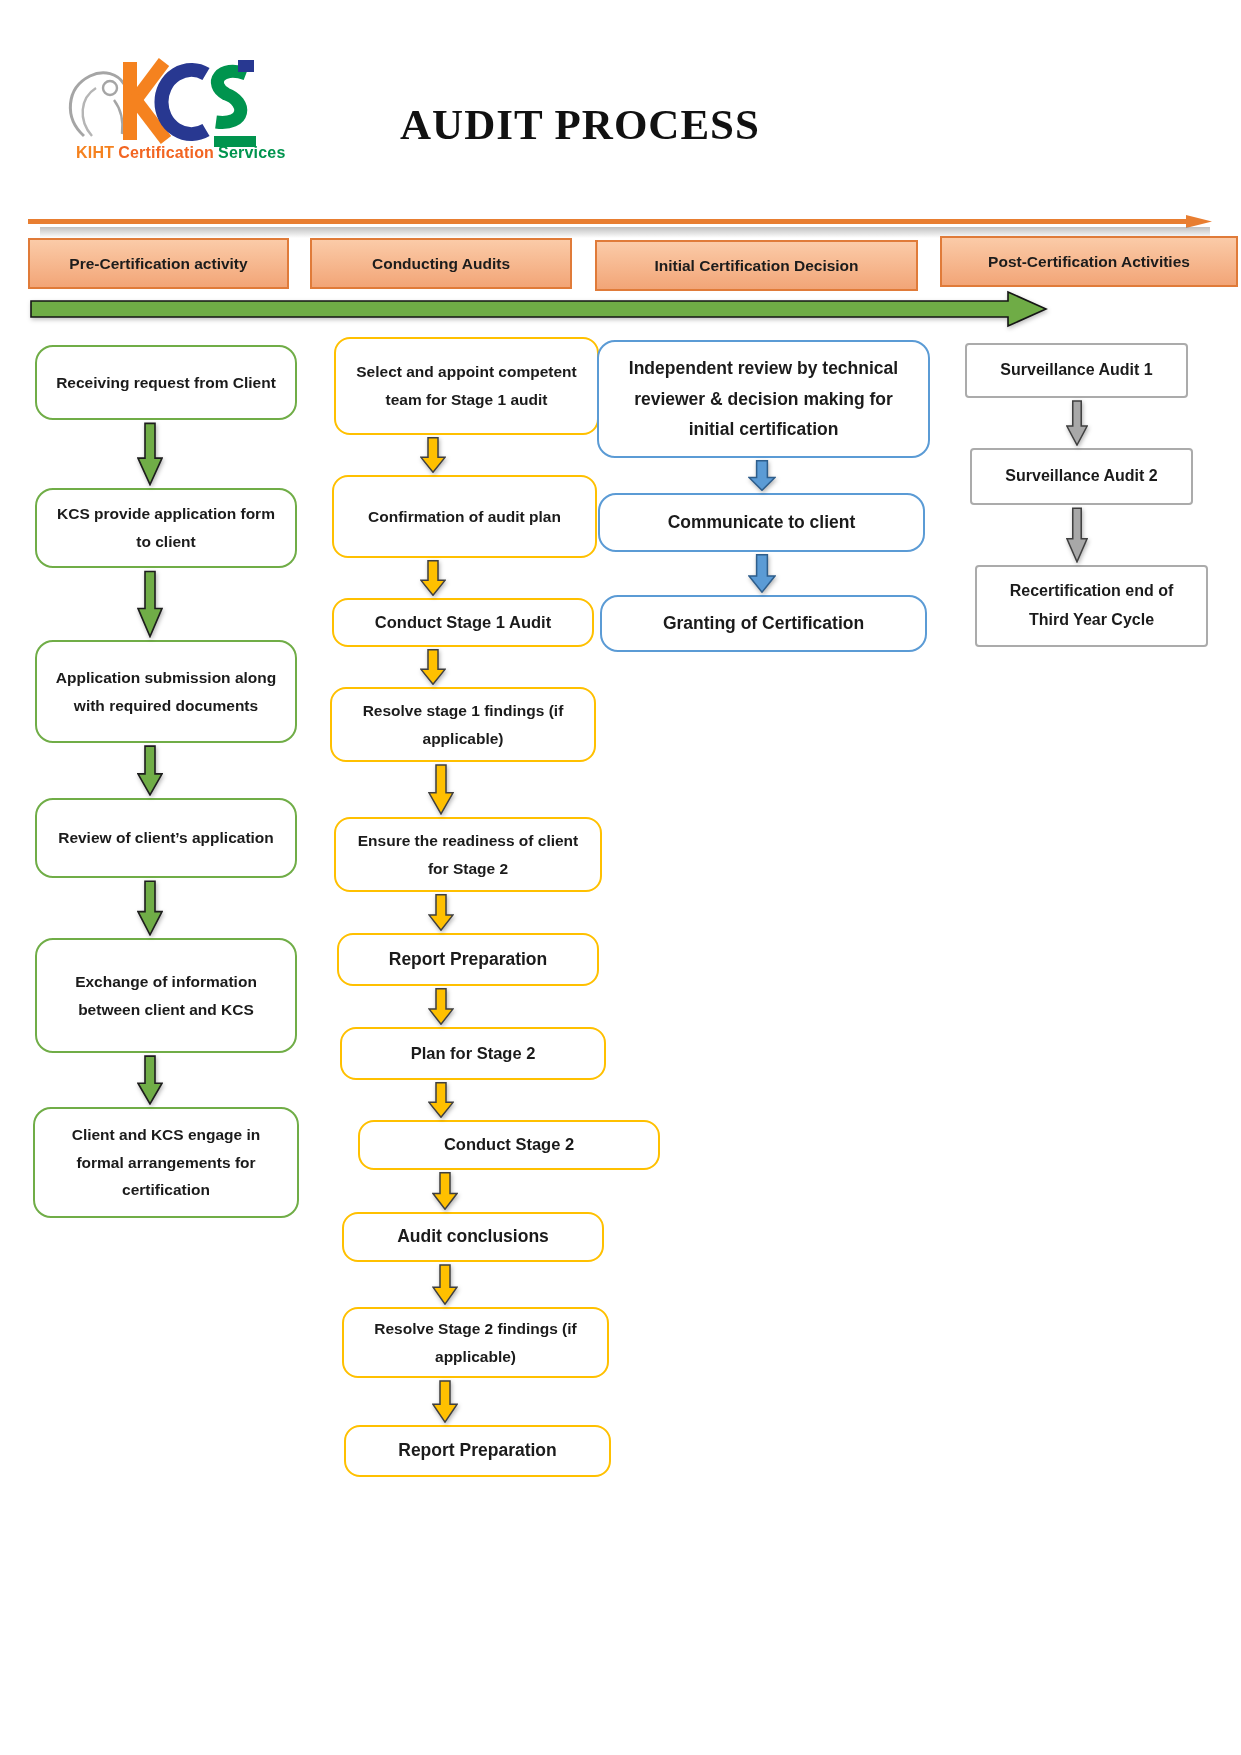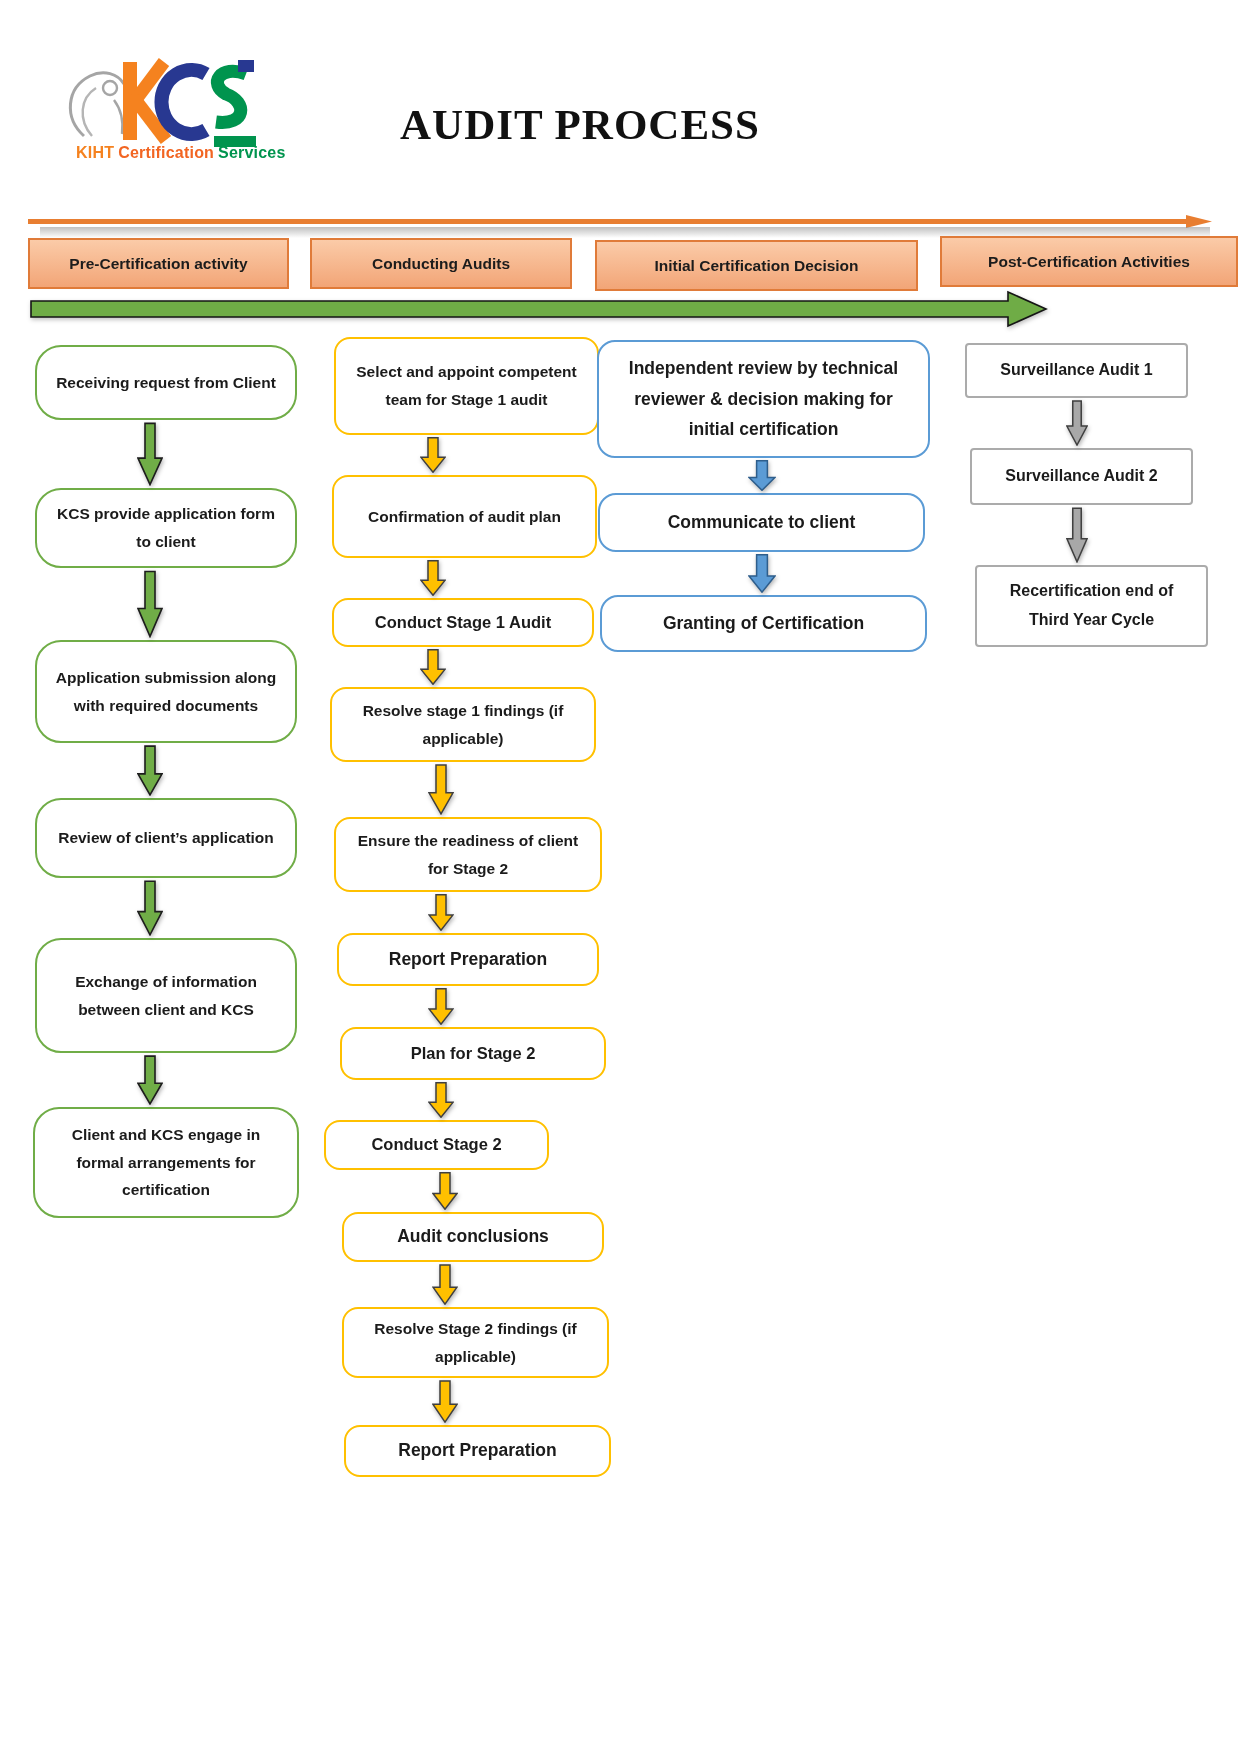--- a/index.html
+++ b/index.html
@@ -23,21 +23,21 @@
   .hdr-shadow{
     position:absolute;left:40px;top:227px;width:1170px;height:11px;
     background:linear-gradient(to bottom, rgba(140,140,140,.55), rgba(140,140,140,0));
   }
   
   .box{
     position:absolute;box-sizing:border-box;background:#fff;
     display:flex;align-items:center;justify-content:center;text-align:center;
     font-weight:700;color:#1b1b1b;font-size:15.5px;line-height:1.8;padding:4px 12px;
   }
-  .c1{border:2.2px solid var(--green,#70AD47);border-radius:26px;}
+  .c1{border:2.2px solid var(--green,#70AD47);border-radius:18px;}
   .c2{border:2.2px solid var(--gold,#FFC000);border-radius:16px;margin-left:22px;}
   .c3{border:2.2px solid var(--blue,#5B9BD5);border-radius:18px;}
   .c4{border:2px solid var(--gray,#ABABAB);border-radius:4px;font-size:16px;}
   .md{font-size:16.5px;}
   .lg{font-size:17.5px;}
   
   .va{position:absolute;filter:drop-shadow(1.5px 2px 2px rgba(0,0,0,.30));}
   .ag {fill:var(--green,#70AD47);stroke:#1d1d1d;stroke-width:1.6;}
   .ay {fill:var(--gold,#FFC000);stroke:#3f3f3f;stroke-width:1.5;}
   .ab {fill:var(--blue,#5B9BD5);stroke:#2E5E8C;stroke-width:1.5;}
@@ -112,21 +112,21 @@
       <polygon class="ag" points="8,1 18,1 18,26 25,26 13,45 1,26 8,26" vector-effect="non-scaling-stroke"></polygon>
     </svg>
 
   <div class="box c2" style="left:312px;top:337px;width:265px;height:98px">Select and appoint competent team for Stage 1 audit</div>
   <div class="box c2" style="left:310px;top:475px;width:265px;height:83px">Confirmation of audit plan</div>
   <div class="box c2 md" style="left:310px;top:598px;width:262px;height:49px">Conduct Stage 1 Audit</div>
   <div class="box c2" style="left:308px;top:687px;width:266px;height:75px">Resolve stage 1 findings (if applicable)</div>
   <div class="box c2" style="left:312px;top:817px;width:268px;height:75px">Ensure the readiness of client for Stage 2</div>
   <div class="box c2 lg" style="left:315px;top:933px;width:262px;height:53px">Report Preparation</div>
   <div class="box c2 md" style="left:318px;top:1027px;width:266px;height:53px">Plan for Stage 2</div>
-  <div class="box c2 md" style="left:302px;top:1120px;width:225px;height:50px">Conduct Stage 2</div>
+  <div class="box c2 md" style="left:336px;top:1120px;width:302px;height:50px">Conduct Stage 2</div>
   <div class="box c2 lg" style="left:320px;top:1212px;width:262px;height:50px">Audit conclusions</div>
   <div class="box c2" style="left:320px;top:1307px;width:267px;height:71px">Resolve Stage 2 findings (if applicable)</div>
   <div class="box c2 lg" style="left:322px;top:1425px;width:267px;height:52px">Report Preparation</div>
 
   <svg class="va" style="left:420px;top:437px;width:26px;height:36px" viewBox="0 0 26 46" preserveAspectRatio="none">
       <polygon class="ay" points="8,1 18,1 18,26 25,26 13,45 1,26 8,26" vector-effect="non-scaling-stroke"></polygon>
     </svg>
   <svg class="va" style="left:420px;top:560px;width:26px;height:36px" viewBox="0 0 26 46" preserveAspectRatio="none">
       <polygon class="ay" points="8,1 18,1 18,26 25,26 13,45 1,26 8,26" vector-effect="non-scaling-stroke"></polygon>
     </svg>

